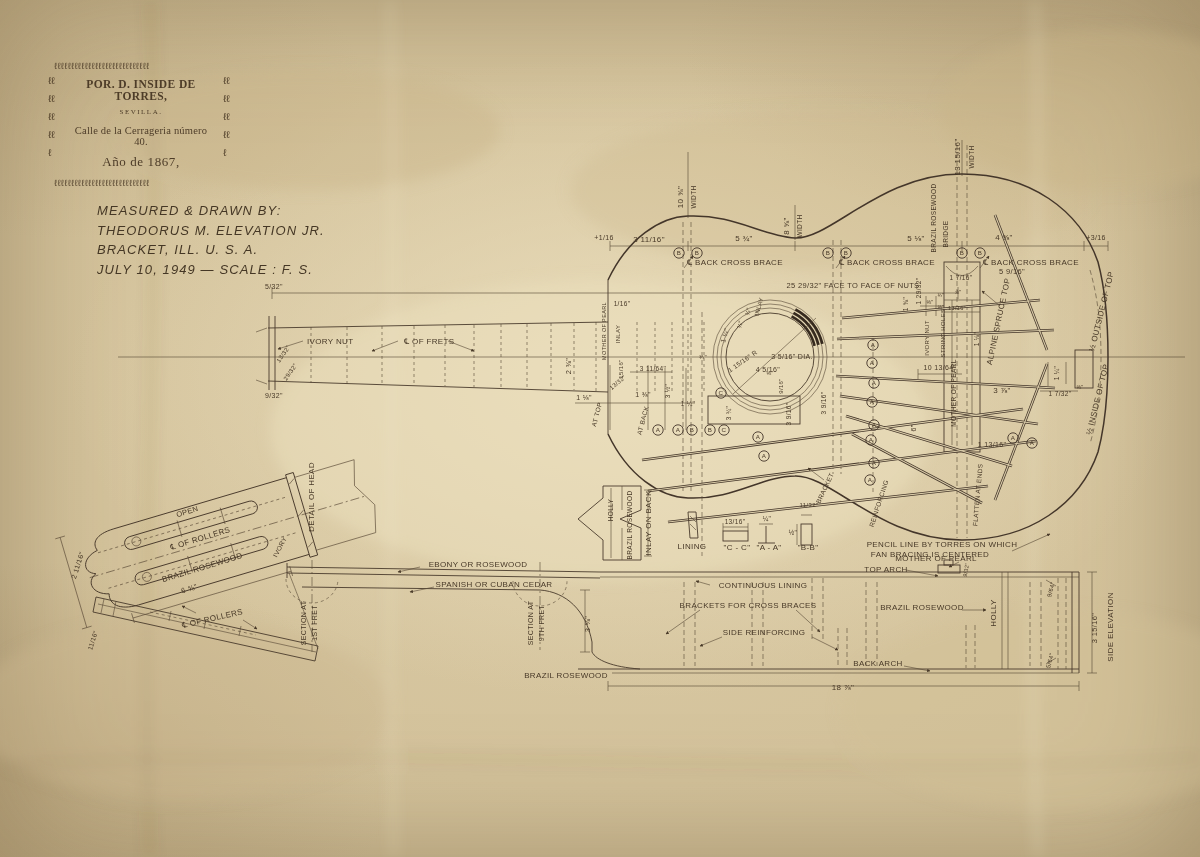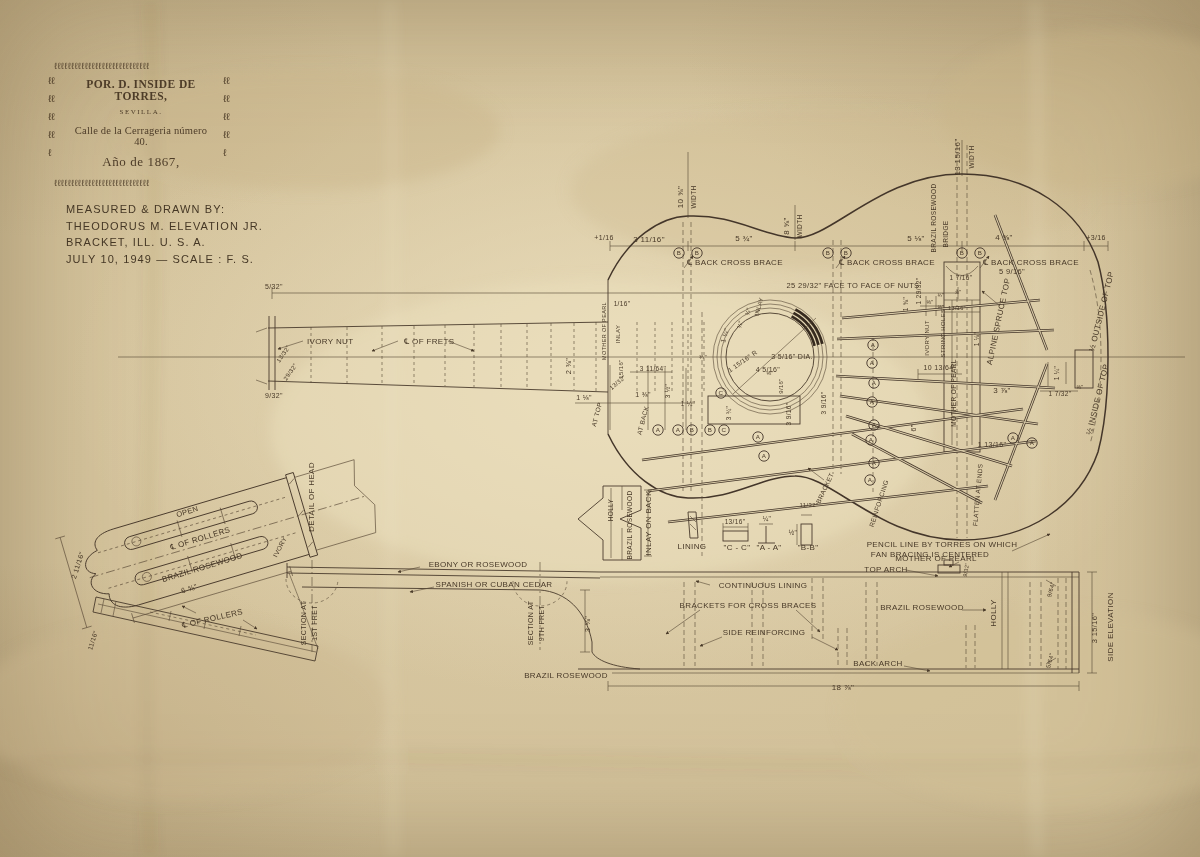--- a/index.html
+++ b/index.html
@@ -31,22 +31,22 @@
   .tb1{font-weight:bold;font-size:11.5px;letter-spacing:.4px;}
   .tb2{font-weight:normal;font-size:7px;letter-spacing:1.5px;margin-top:6px;}
   .tb3{font-size:10.5px;margin-top:9px;letter-spacing:.2px;}
   .tb4{font-size:13px;margin-top:7px;letter-spacing:.6px;}
   .loop-h{position:absolute;left:-6px;width:180px;font-size:9px;letter-spacing:.5px;
           color:#56452f;white-space:nowrap;overflow:hidden;}
   .loop-top{top:-9px;} .loop-bot{bottom:-8px;}
   .loop-v{position:absolute;top:2px;width:9px;font-size:10px;line-height:18px;
           word-break:break-all;color:#56452f;overflow:hidden;height:104px;}
   .loop-left{left:-12px;} .loop-right{right:-10px;}
-  .credits{position:absolute;left:66px;top:201px;color:#453725;
-           font-size:11px;letter-spacing:1.1px;line-height:1.5;}
+  .credits{position:absolute;left:97px;top:201px;color:#453725;
+           font-style:italic;font-size:13px;letter-spacing:1.1px;line-height:1.5;}
 </style>
 </head>
 <body>
 
 <div class="sheet">
 <svg viewBox="0 0 1200 857" width="1200" height="857">
   <defs>
     <filter id="b6" x="-40%" y="-40%" width="180%" height="180%">
           <feGaussianBlur stdDeviation="7"></feGaussianBlur>
         </filter>

